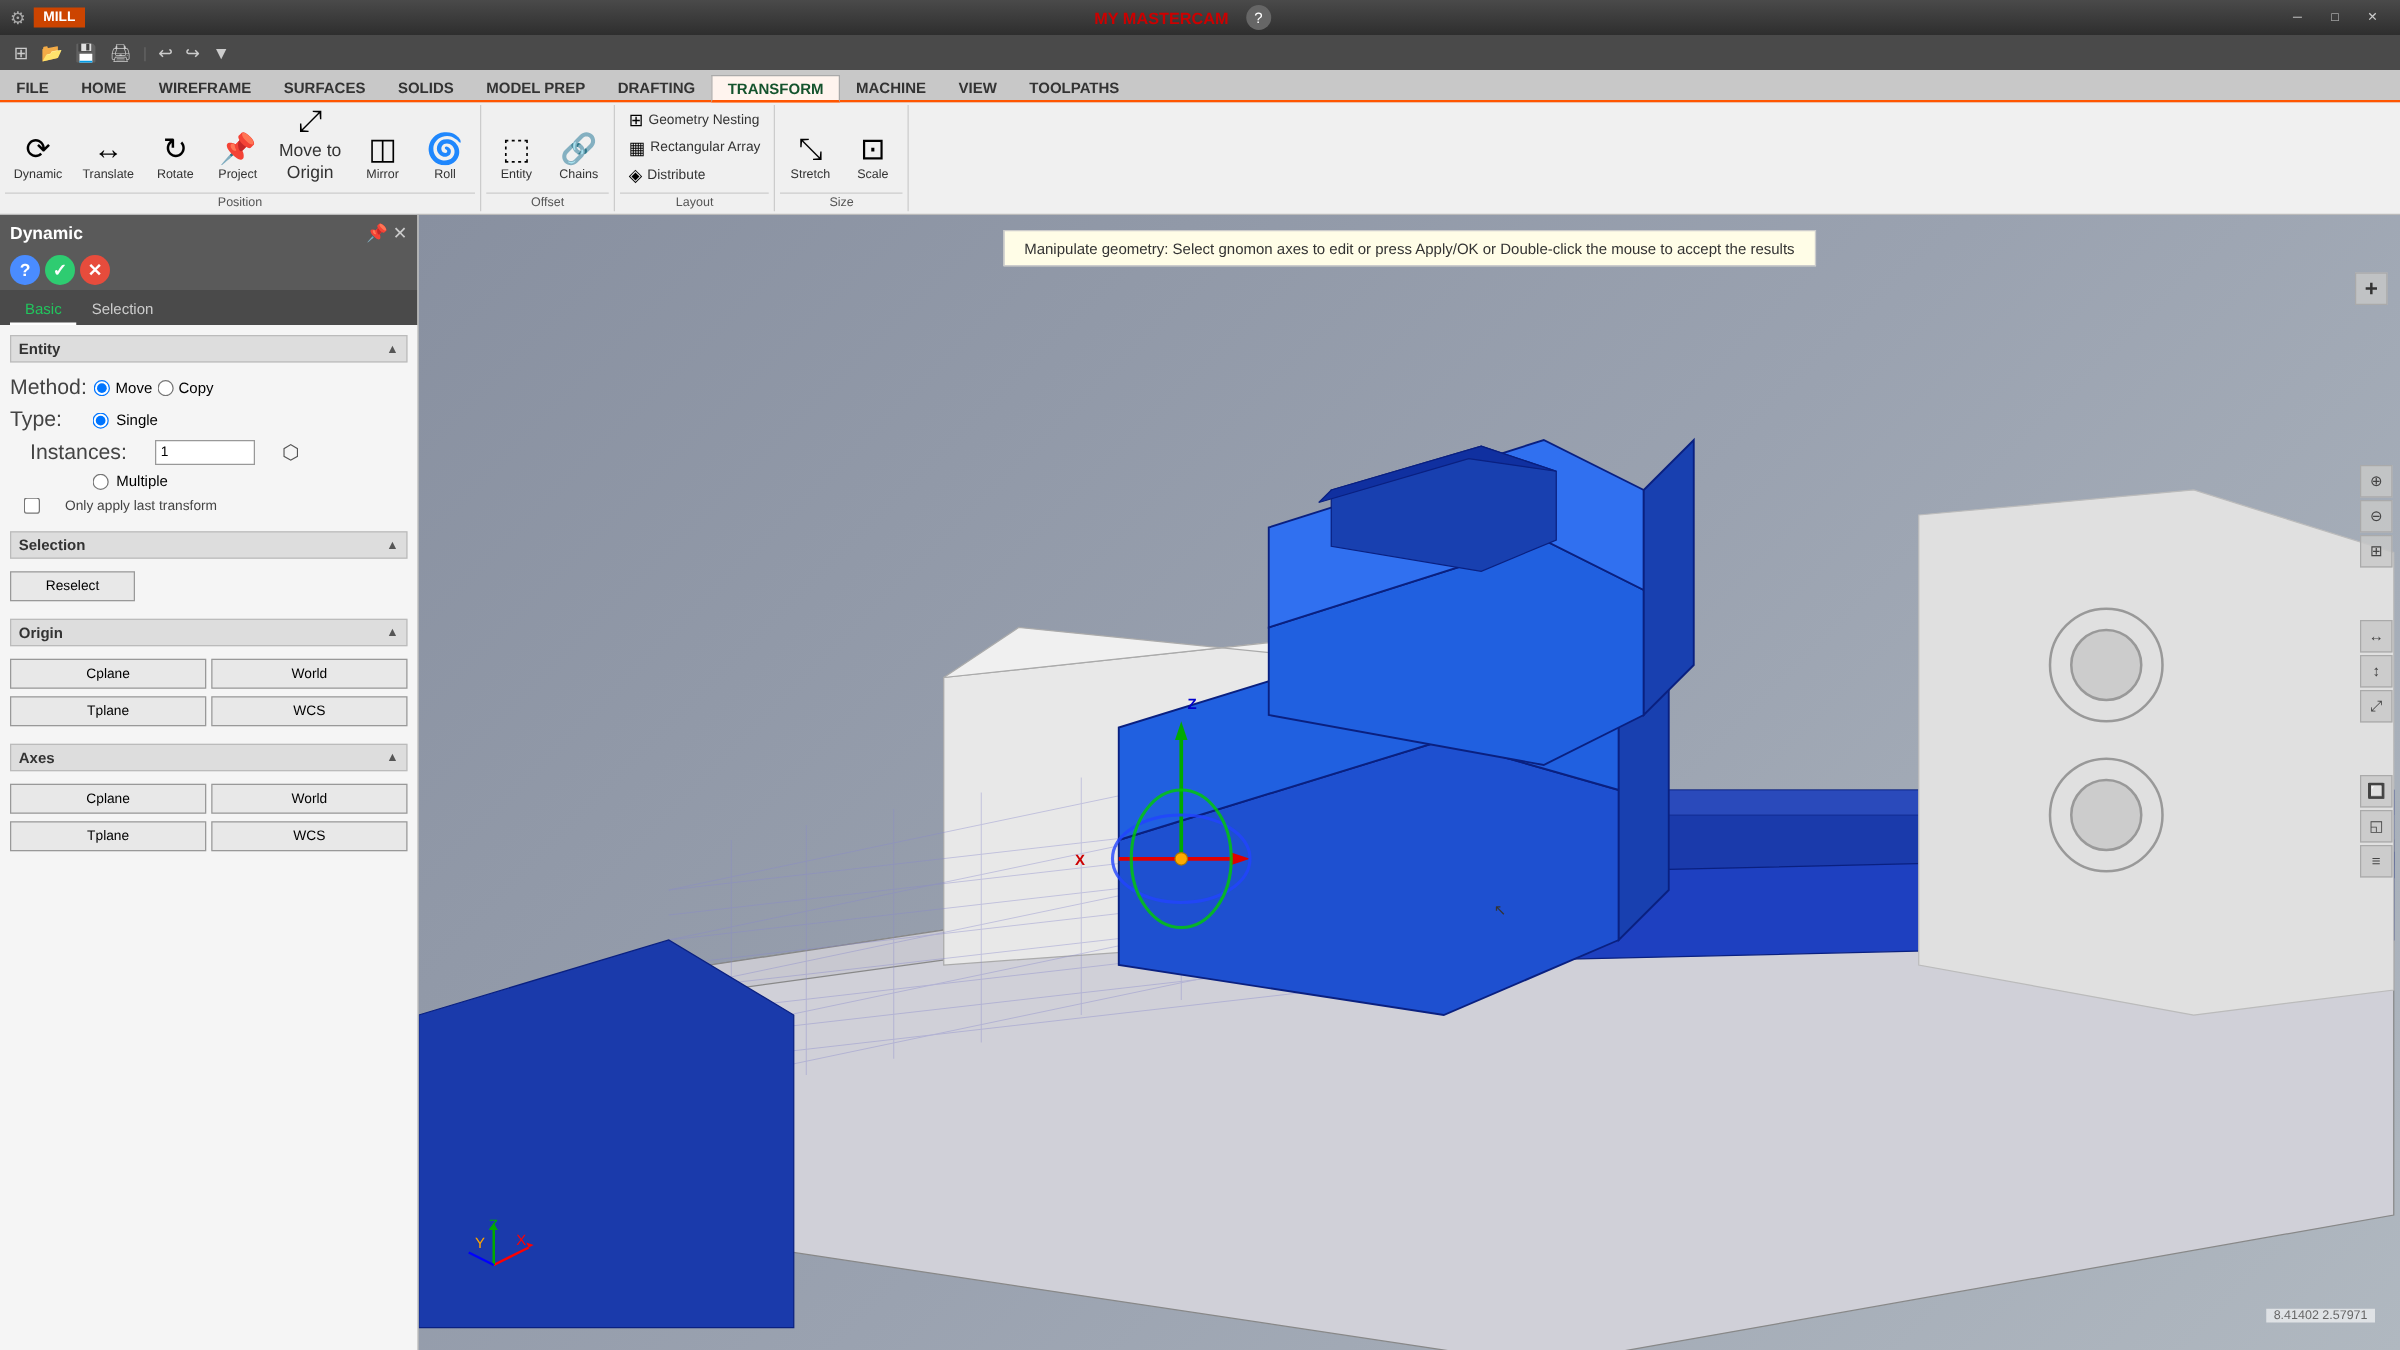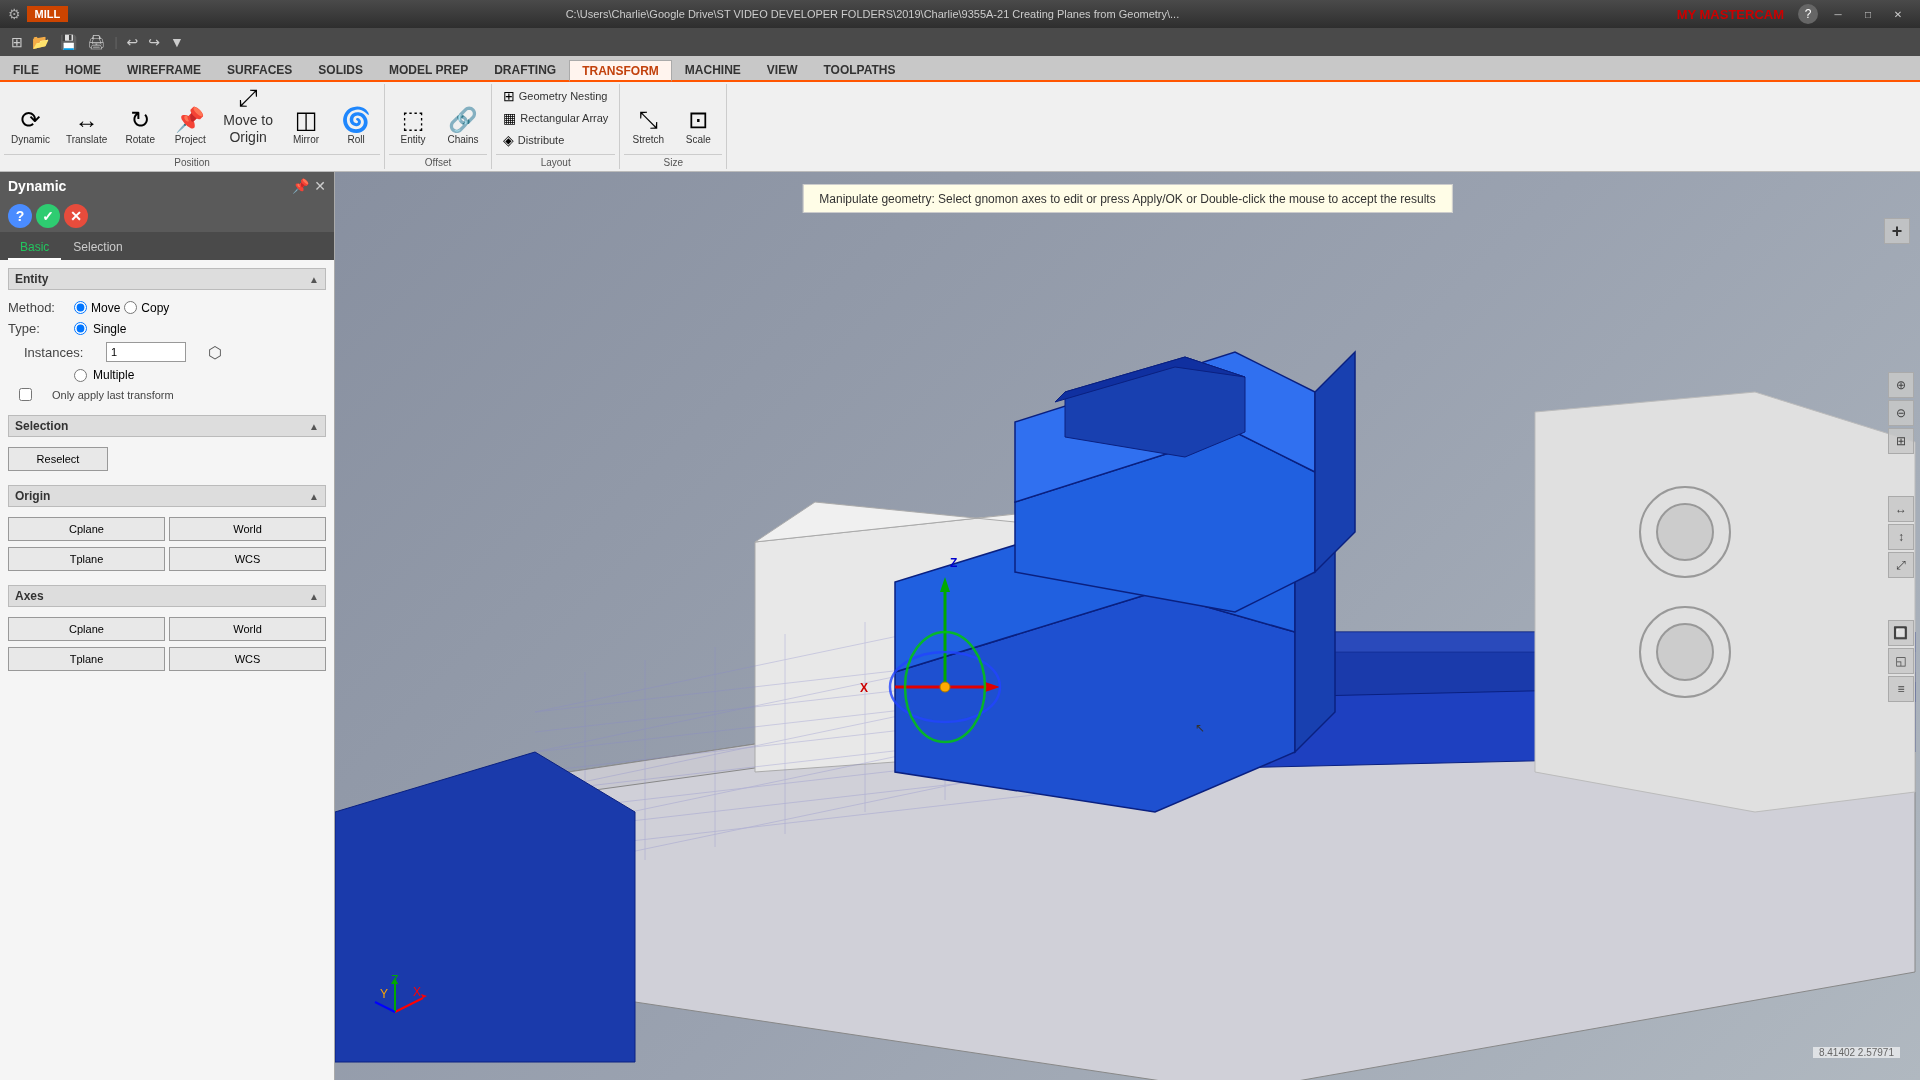--- a/index.html
+++ b/index.html
@@ -39,21 +39,21 @@
       display: flex; align-items: center;
     }
     .ribbon-tab.active {
       background: #ffffff;
       border-color: #aaa;
       border-bottom: 2px solid white;
       color: #000;
       margin-bottom: -2px;
       z-index: 1;
     }
-    .ribbon-tab.transform { color: #c2410c; border-bottom-color: #ff5500; }
+    .ribbon-tab.transform { color: #14532d; border-bottom-color: #ff5500; }
     .ribbon-tab.transform.active { background: #fff4ee; }
 
     
     #ribbon {
       height: 90px;
       background: #f0f0f0;
       border-bottom: 1px solid #bbb;
       display: flex;
       align-items: stretch;
       padding: 2px 0;
@@ -186,21 +186,21 @@
     .section-title { font-weight: bold; font-size: 12px; color: #333; }
     .section-arrow { font-size: 10px; color: #555; }
 
     .section-body { padding: 4px 0 8px; }
     .form-row {
       display: flex;
       align-items: center;
       margin-bottom: 6px;
       gap: 6px;
     }
-    .form-label { font-size: 13px; color: #444; min-width: 60px; }
+    .form-label { font-size: 17px; color: #444; min-width: 60px; }
     .radio-group { display: flex; flex-direction: row; gap: 4px; }
     .radio-item { display: flex; align-items: center; gap: 4px; font-size: 11px; }
     .radio-item input[type=radio] { margin: 0; cursor: pointer; }
     .type-row { display: flex; align-items: center; gap: 6px; margin-bottom: 6px; }
     .instances-row { display: flex; align-items: center; gap: 22px; margin-bottom: 6px; margin-left: 16px; }
     .instances-input {
       width: 80px;
       height: 20px;
       border: 1px solid #999;
       padding: 2px 4px;
@@ -344,21 +344,20 @@
     }
   </style>
 </head>
 <body>
 
 <div id="titlebar">
   <div class="title-icons">
     <span>⚙</span>
   </div>
   <span style="background:#cc4400;color:white;padding:2px 8px;font-weight:bold;font-size:11px;">MILL</span>
-  <span style="flex:1;text-align:center;font-size:11px;">C:\Users\Charlie\Google Drive\ST VIDEO DEVELOPER FOLDERS\2019\Charlie\9355A-21 Creating Planes from Geometry\...</span>
   <span class="mastercam-brand">MY MASTERCAM</span>
   <div class="help-icon">?</div>
   <div class="win-controls">
     <div class="win-btn">─</div>
     <div class="win-btn">□</div>
     <div class="win-btn close">✕</div>
   </div>
 </div>
 
 <div id="quick-access">

